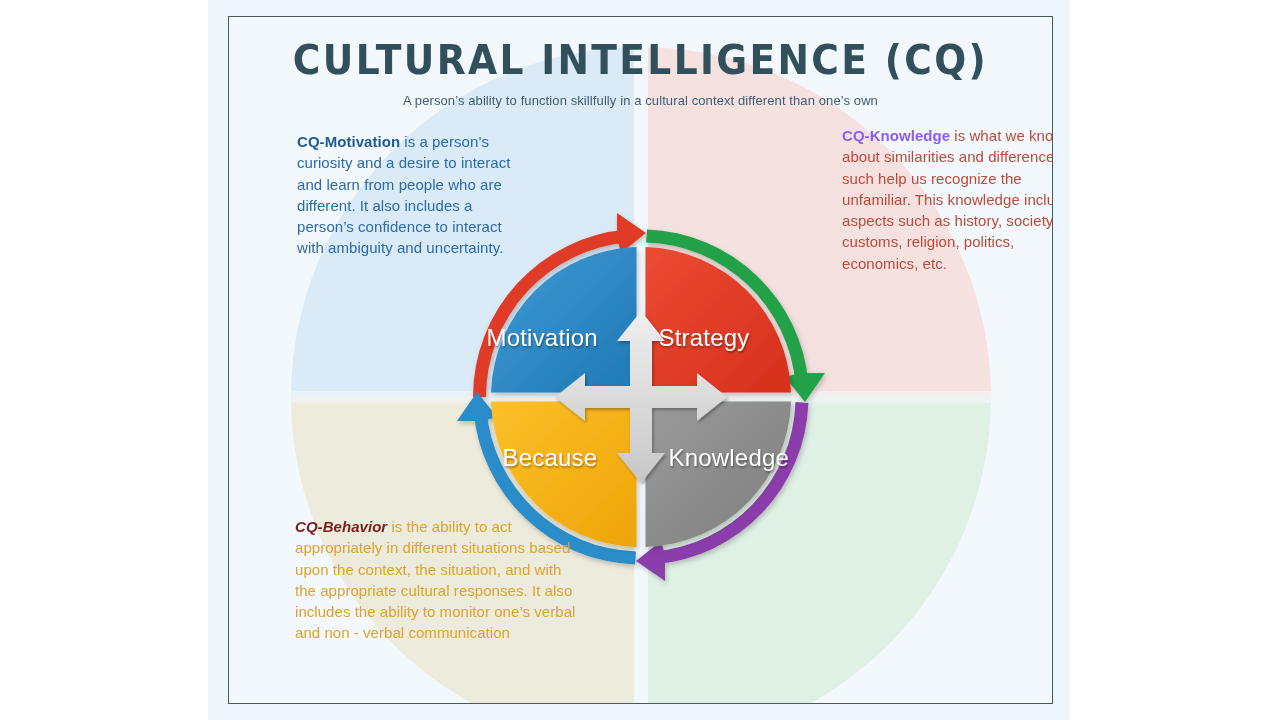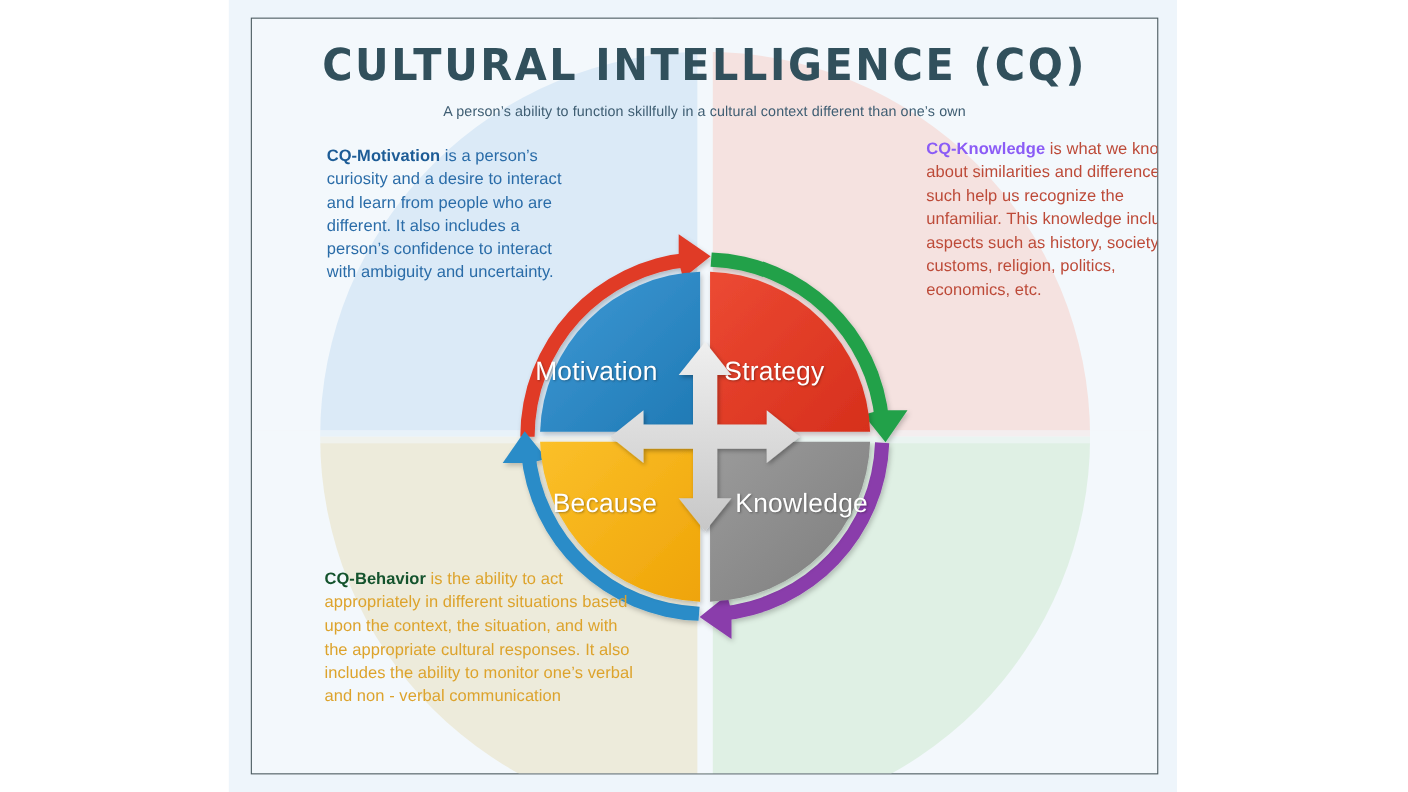--- a/index.html
+++ b/index.html
@@ -101,21 +101,21 @@
   }
   .desc b { font-weight: 700; }
 
   .desc.motivation { left: 20px;  top: 114px;  width: 228px; color: #2a6ca8; }
   .desc.knowledge  { left: 565px; top: 108px;  width: 243px; color: #bd4a38; }
   .desc.behavior   { left: 18px;  top: 499px;  width: 290px; color: #dda32c; }
   .desc.strategy   { left: 566px; top: 500px;  width: 245px; color: #1d7a3a; }
 
   .desc.motivation b { color: #1d5c96; }
   .desc.knowledge  b { color: #8b5cf6; }
-  .desc.behavior   b { color: #14532d; }
+  .desc.behavior   b { color: #7f1d1d; font-style: italic; }
   .desc.strategy   b { color: #146b30; }
 
   
   .wheel-wrap {
     position: absolute;
     left: 50%;
     top: 380px;
     width: 380px;
     height: 380px;
     margin-left: -190px;

